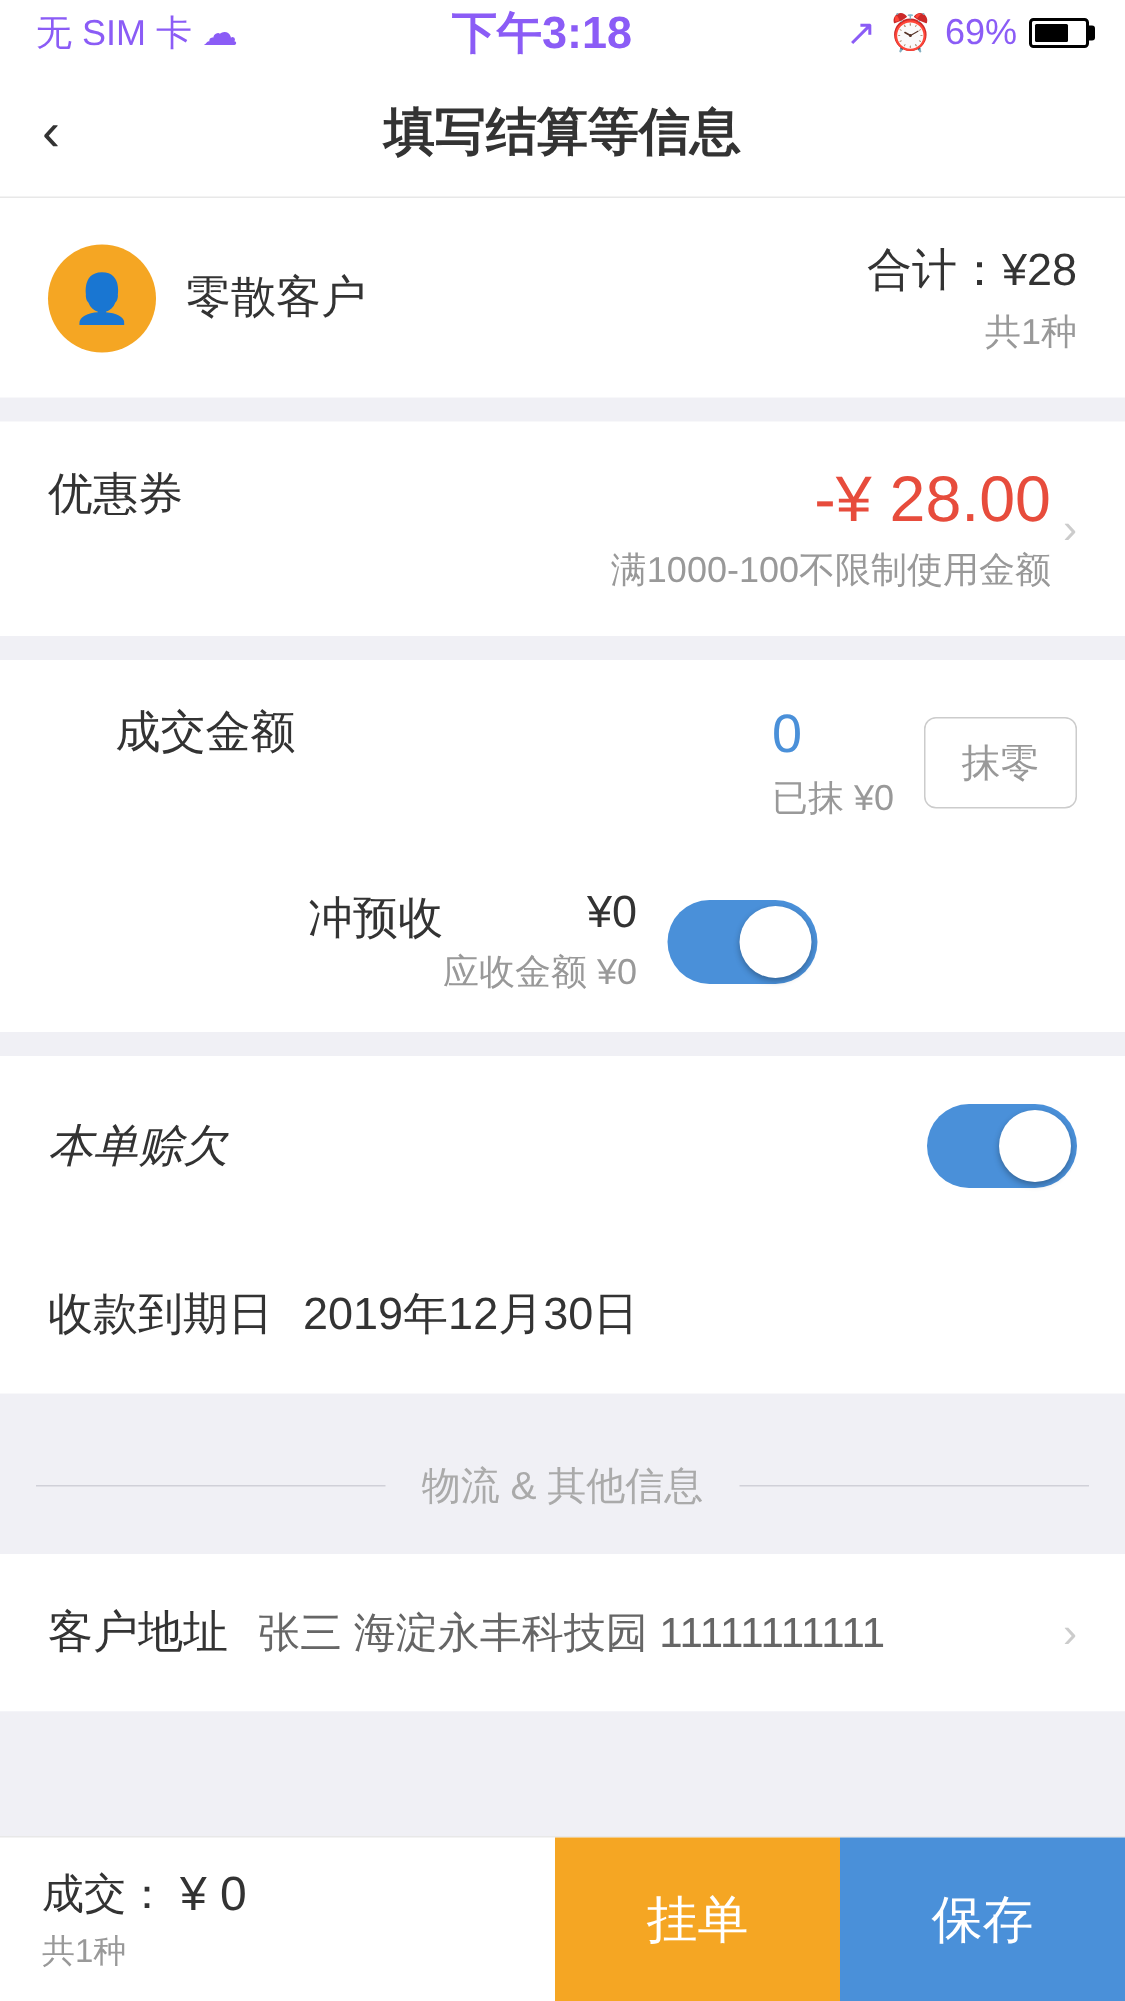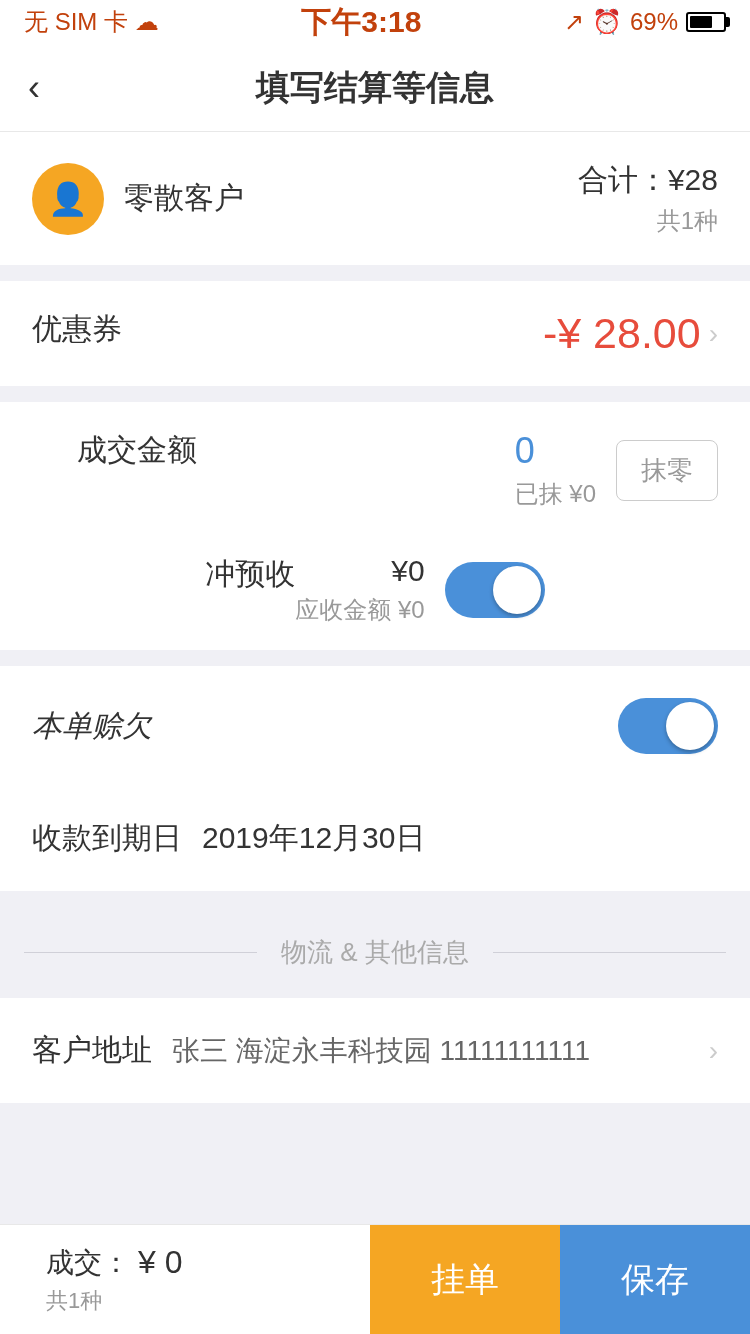--- a/index.html
+++ b/index.html
@@ -16,21 +16,21 @@
 
     
     .status-bar {
       height: 44px;
       background: #fff;
       display: flex;
       align-items: center;
       justify-content: space-between;
       padding: 0 24px;
       font-size: 24px;
-      color: #c2410c;
+      color: #8b5cf6;
     }
     .status-left { display: flex; align-items: center; gap: 8px; }
     .status-center { font-size: 30px; font-weight: 600; }
     .status-right { display: flex; align-items: center; gap: 8px; font-size: 24px; }
     .battery-box {
       display: inline-flex; align-items: center; gap: 2px;
     }
     .battery-body {
       width: 40px; height: 20px; border: 2px solid #000; border-radius: 3px;
       position: relative; display: flex; align-items: center; padding: 2px;
@@ -295,21 +295,21 @@
       left: 0;
       width: 750px;
       height: 110px;
       background: #fff;
       display: flex;
       align-items: center;
       border-top: 1px solid #e8e8e8;
     }
     .bottom-info {
       flex: 1;
-      padding: 0 46px;
+      padding: 0 28px;
     }
     .bottom-deal {
       font-size: 28px;
       color: #333;
       display: flex;
       align-items: center;
       gap: 8px;
     }
     .bottom-deal-value {
       font-size: 32px;
@@ -383,20 +383,21 @@
       <div class="customer-count">共1种</div>
     </div>
   </div>
 
   <div class="section">
     <div class="coupon-row">
       <span class="row-label">优惠券</span>
       <div class="coupon-right">
         <div class="coupon-values">
           <div class="row-value-red">-¥ 28.00</div>
+          <div class="row-sub">满1000-100不限制使用金额</div>
         </div>
         <span class="chevron">›</span>
       </div>
     </div>
   </div>
 
   <div class="section">
     <div class="amount-row">
       <span class="row-label">成交金额</span>
       <div class="amount-right">

